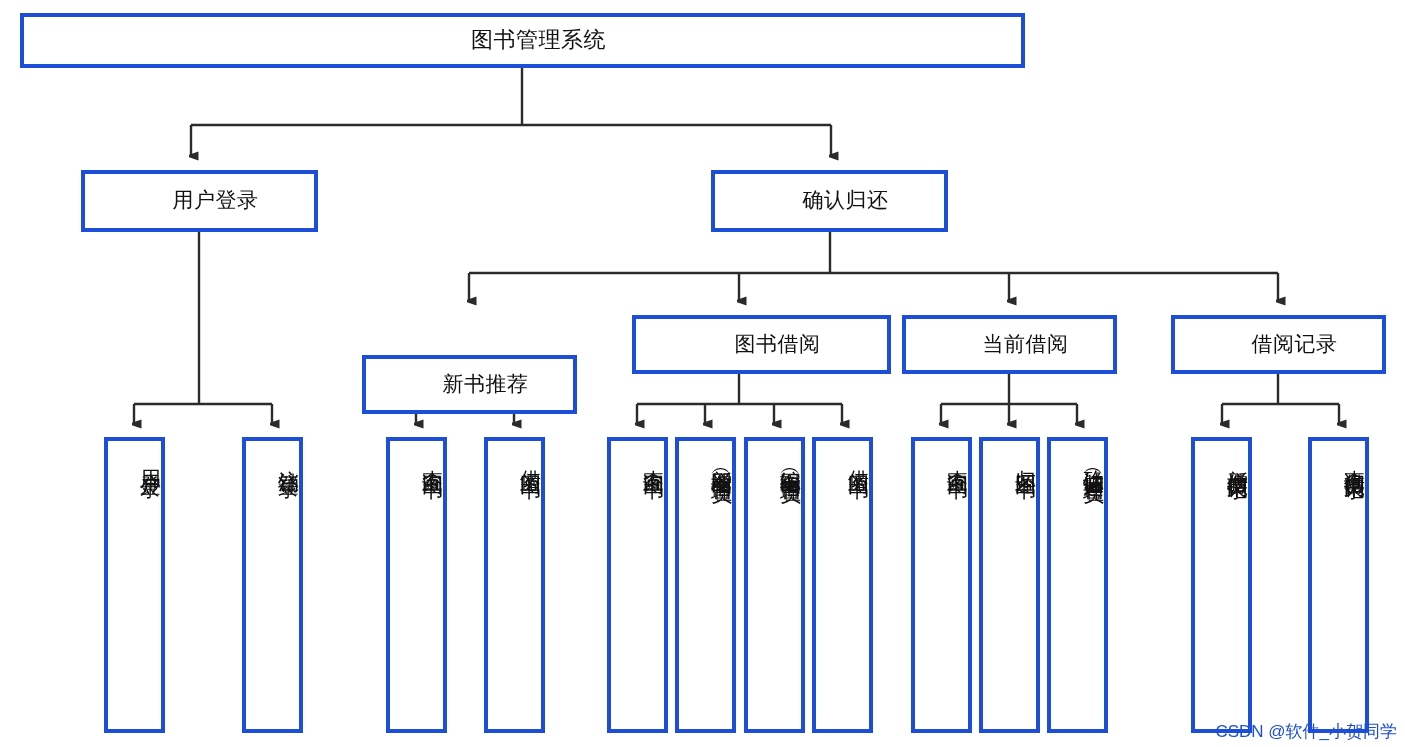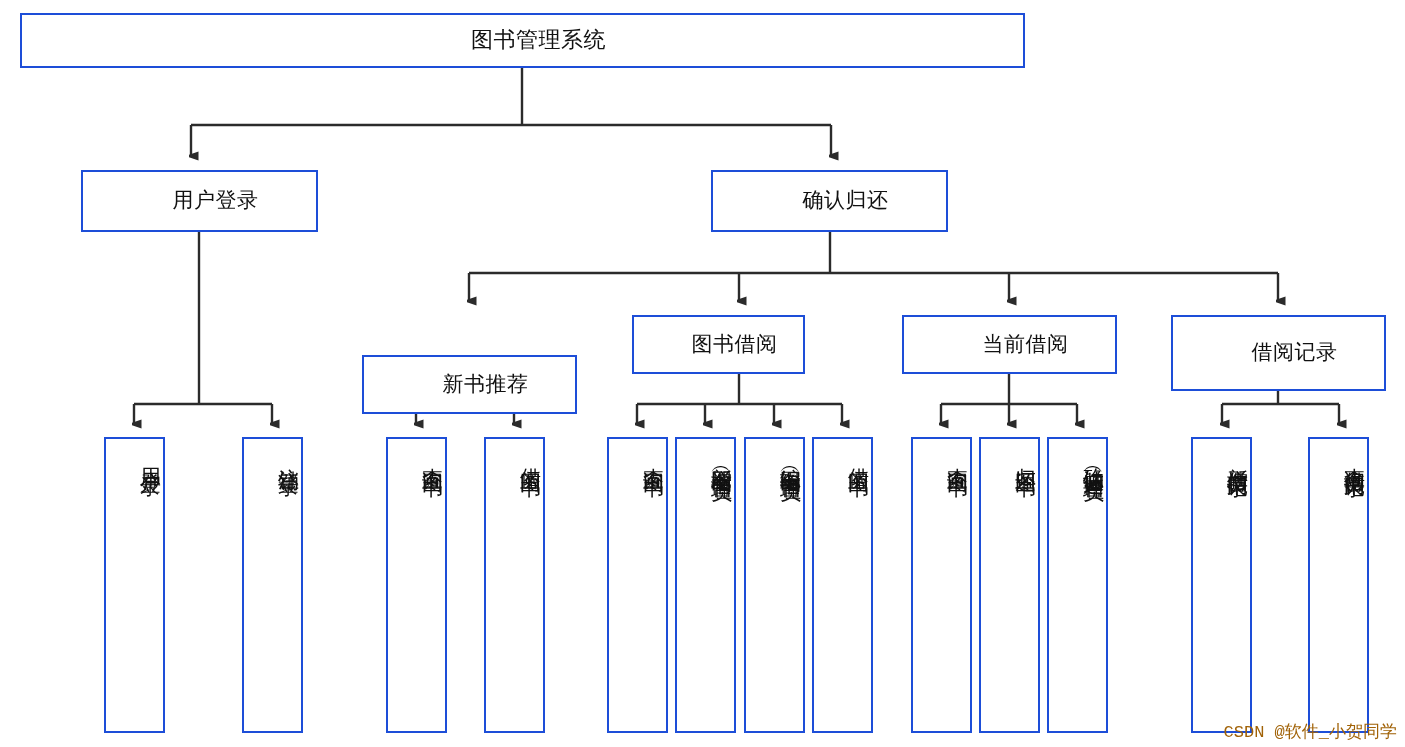--- a/index.html
+++ b/index.html
@@ -24,21 +24,21 @@
     left: 0;
     top: 0;
     width: 1405px;
     height: 747px;
     pointer-events: none;
   }
   .node {
     position: absolute;
     box-sizing: border-box;
     background: #ffffff;
-    border: 2px solid #1d4ed8;
+    border: 4px solid #1d4ed8;
     display: flex;
     align-items: center;
     justify-content: center;
     color: #111111;
     z-index: 2;
     padding-left: 32px;
   }
   .node .label {
     display: block;
     text-align: center;
@@ -67,24 +67,24 @@
     white-space: nowrap;
   }
   .node.v.tall .label {
     letter-spacing: 2px;
   }
   .watermark {
     position: absolute;
     right: 8px;
     bottom: 4px;
     font-size: 17px;
-    color: #a16207;
+    color: #1d4ed8;
     white-space: nowrap;
     z-index: 5;
-    font-family: Liberation Mono, monospace;
+    font-family: Liberation Sans, sans-serif;
   }
 </style>
 </head>
 <body>
 
 <div id="canvas">
 
   <svg id="edges" viewBox="0 0 1405 747">
     <defs>
       <marker id="arrow" markerWidth="10" markerHeight="10" refX="5" refY="7.5" orient="auto" markerUnits="userSpaceOnUse">
@@ -142,27 +142,27 @@
   <div class="node h" style="left:81px; top:170px; width:237px; height:62px;">
     <span class="label">用户登录</span>
   </div>
   <div class="node h" style="left:711px; top:170px; width:237px; height:62px;">
     <span class="label">确认归还</span>
   </div>
 
   <div class="node h" style="left:362px; top:315px; width:215px; height:59px;margin-top:40px;">
     <span class="label">新书推荐</span>
   </div>
-  <div class="node h" style="left:632px; top:315px; width:173px; height:59px;">
+  <div class="node h" style="left:632px; top:315px; width:259px; height:59px;">
     <span class="label">图书借阅</span>
   </div>
   <div class="node h" style="left:902px; top:315px; width:215px; height:59px;">
     <span class="label">当前借阅</span>
   </div>
-  <div class="node h" style="left:1171px; top:315px; width:215px; height:76px;">
+  <div class="node h" style="left:1171px; top:315px; width:215px; height:59px;">
     <span class="label">借阅记录</span>
   </div>
 
   <div class="node v" style="left:104px; top:437px; width:61px; height:296px;">
     <span class="label">用户登录</span>
   </div>
   <div class="node v" style="left:242px; top:437px; width:61px; height:296px;">
     <span class="label">注销登录</span>
   </div>
 

